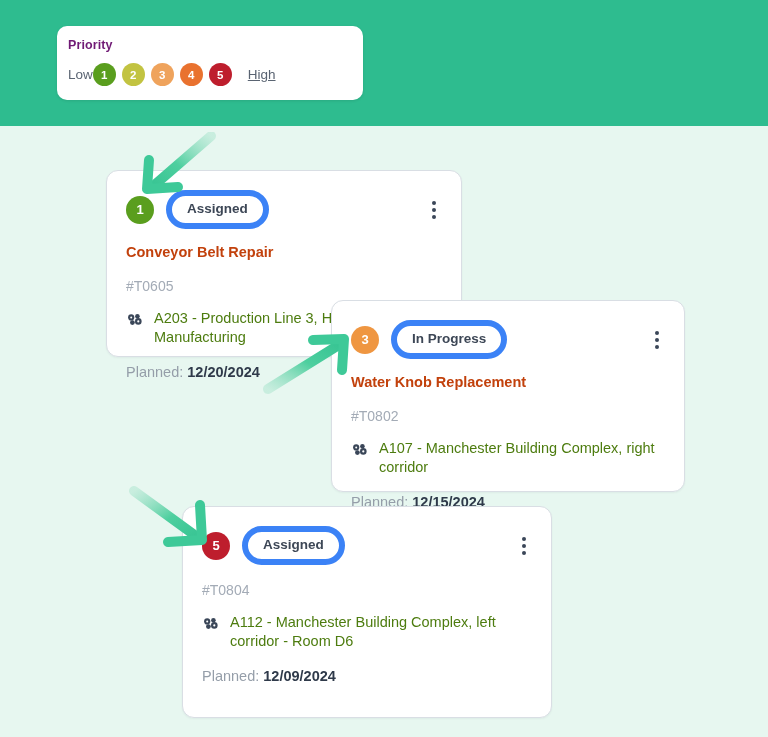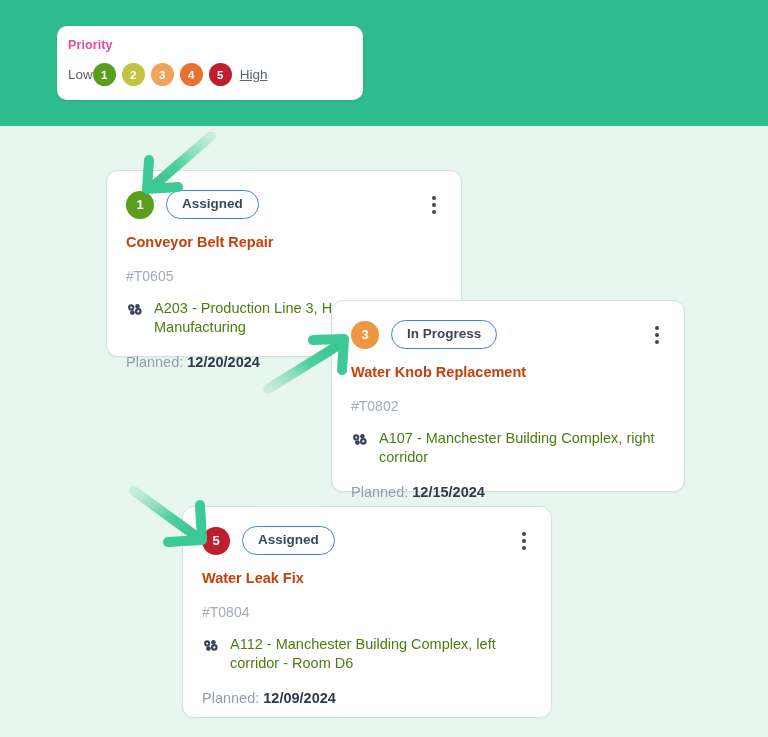--- a/index.html
+++ b/index.html
@@ -34,36 +34,36 @@
     height: 74px;
     background: #ffffff;
     border-radius: 10px;
     box-shadow: 0 1px 3px rgba(0,0,0,0.10);
     box-sizing: border-box;
     padding: 11px 0 0 11px;
   }
   #priority-legend .legend-title {
     font-size: 12.5px;
     font-weight: bold;
-    color: #ec4899;
+    color: #701a75;
     letter-spacing: 0.1px;
     line-height: 16px;
   }
   #priority-legend .legend-row {
     display: flex;
     align-items: center;
     margin-top: 10px;
   }
   .legend-cap {
     font-size: 13.5px;
     color: #5a6472;
     line-height: 20px;
   }
   .legend-low { }
-  .legend-high { margin-left: 2px; text-decoration: underline; }
+  .legend-high { margin-left: 10px; text-decoration: underline; }
 
   .prio-dot {
     width: 23px;
     height: 23px;
     border-radius: 50%;
     color: #ffffff;
     font-size: 11.5px;
     font-weight: bold;
     display: flex;
     align-items: center;
@@ -97,21 +97,21 @@
     color: #ffffff;
     font-size: 13px;
     font-weight: bold;
     display: flex;
     align-items: center;
     justify-content: center;
     flex: 0 0 auto;
   }
   .status-pill {
     margin-left: 12px;
-    border: 1px solid #3b82f6;
+    border: 6px solid #3b82f6;
     border-radius: 999px;
     padding: 5px 15px 6px 15px;
     font-size: 13.5px;
     font-weight: bold;
     color: #3d4756;
     background: #ffffff;
     line-height: 16px;
   }
   .kebab {
     margin-left: auto;
@@ -272,21 +272,20 @@
   <div class="card-head">
     <div class="card-prio" style="background: rgb(190, 30, 45);">5</div>
     <div class="status-pill">Assigned</div>
     <div class="kebab">
       <span></span>
         <span></span>
         <span></span>
     </div>
   </div>
   <div class="card-body">
-    <div class="task-title">Water Leak Fix</div>
     <div class="task-id">#T0804</div>
     <div class="asset-row">
       <span class="asset-icon">
         <svg viewBox="0 0 18 18" width="18" height="18" aria-hidden="true">
           <circle cx="5.2" cy="6.4" r="3.1" fill="#3a4658"></circle>
           <circle cx="11.4" cy="5.2" r="2.3" fill="#3a4658"></circle>
           <circle cx="12.3" cy="10.4" r="3.3" fill="#3a4658"></circle>
           <circle cx="6.4" cy="11.6" r="2.4" fill="#3a4658"></circle>
           <circle cx="5.2" cy="6.4" r="1.0" fill="#ffffff"></circle>
           <circle cx="12.3" cy="10.4" r="1.1" fill="#ffffff"></circle>

